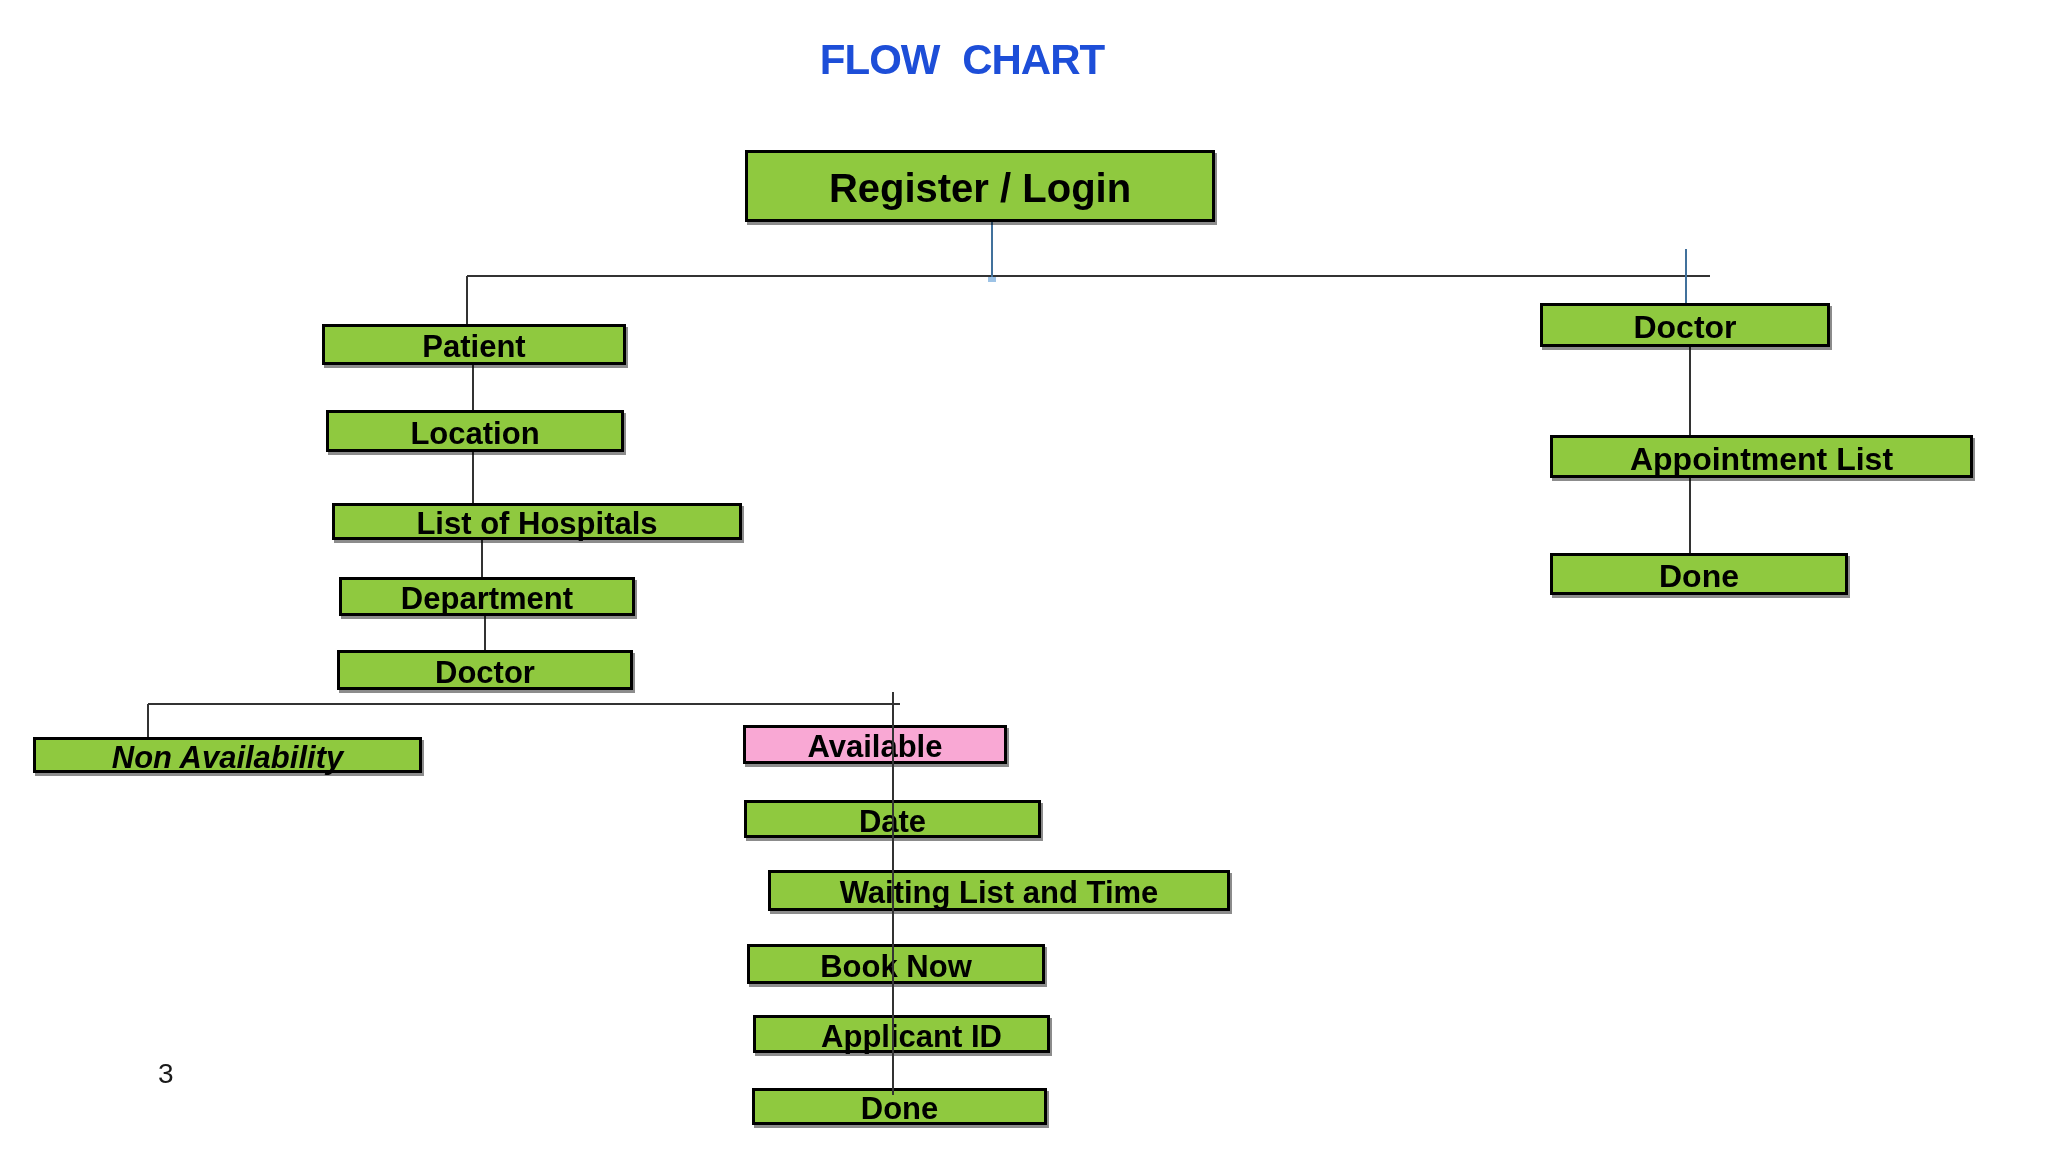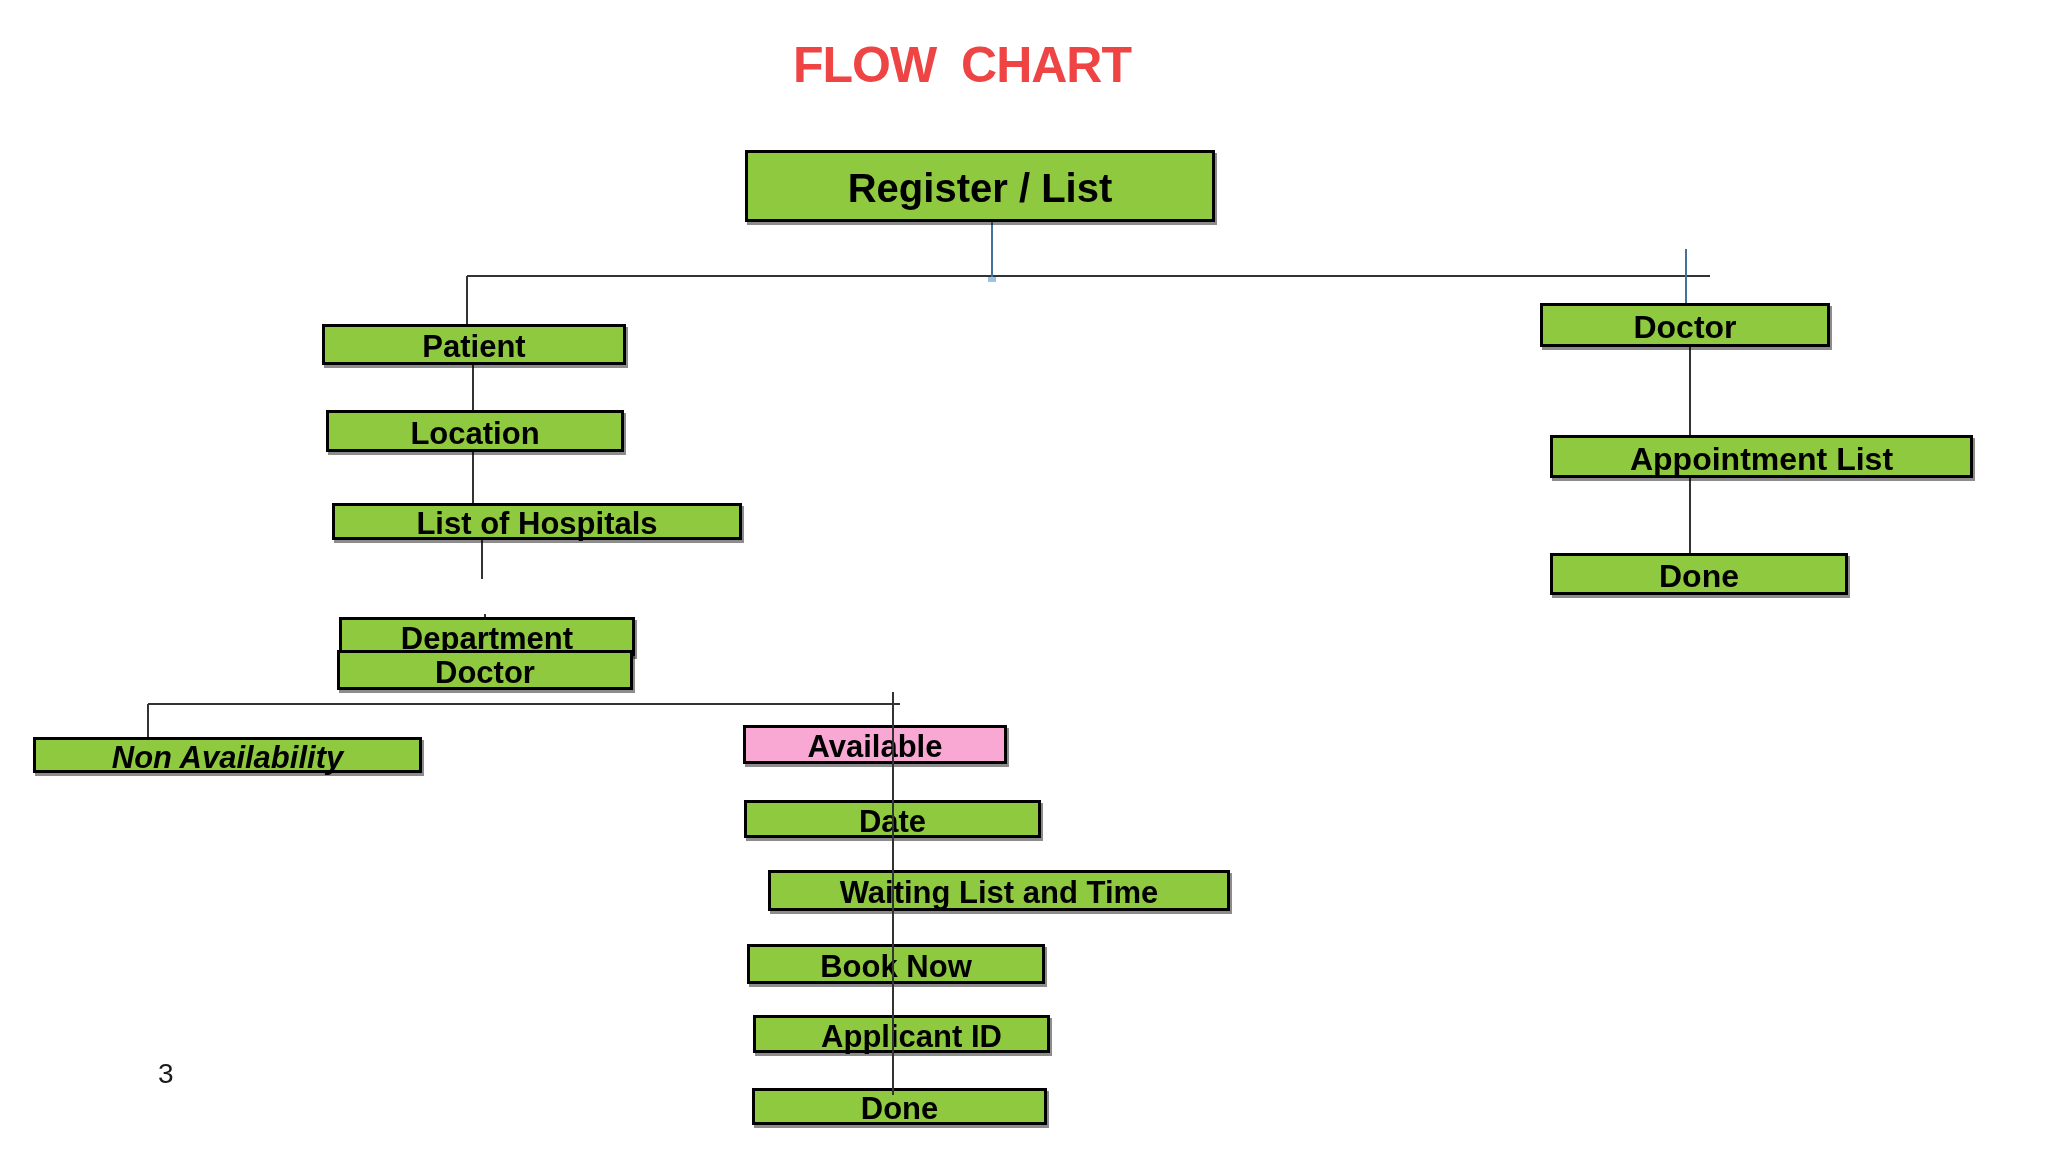--- a/index.html
+++ b/index.html
@@ -7,23 +7,23 @@
     position:relative;
     width:2048px;height:1152px;
     background:#ffffff;
     overflow:hidden;
     font-family:"Liberation Sans", sans-serif;
   }
   #chart-title{
     position:absolute;
     top:36px;left:962px;
     transform:translateX(-50%);
-    font-size:50px;
+    font-size:42px;
     font-weight:bold;
-    color:#ef4444;
+    color:#1d4ed8;
     letter-spacing:-1px;
     word-spacing:12px;
     white-space:nowrap;
   }
   #page-number{
     position:absolute;
     left:158px;top:1058px;
     font-size:28px;
     color:#1a1a1a;
   }
@@ -72,32 +72,32 @@
       <div class="edge" style="left: 147px; top: 704px; width: 2px; height: 35px; background: rgb(51, 51, 51);"></div>
       <div class="edge over" style="left: 892px; top: 692px; width: 2px; height: 403px; background: rgb(51, 51, 51);"></div>
       <div class="edge" style="left: 1689px; top: 345px; width: 2px; height: 92px; background: rgb(51, 51, 51);"></div>
       <div class="edge" style="left: 1689px; top: 476px; width: 2px; height: 79px; background: rgb(51, 51, 51);"></div>
       <div class="edge" style="left: 991px; top: 220px; width: 2px; height: 59px; background: rgb(65, 113, 156);"></div>
       <div class="edge" style="left: 1685px; top: 249px; width: 2px; height: 56px; background: rgb(65, 113, 156);"></div>
       <div class="endpoint-nub" style="left: 988px; top: 277px; width: 8px; height: 5px; background: rgb(157, 195, 230);"></div>
     </div>
   <div id="nodes-layer">
       <div class="node" style="left: 745px; top: 150px; width: 470px; height: 72px; background: rgb(143, 201, 63); border-color: rgb(0, 0, 0);">
-        <span class="label" style="font-size: 40px;">Register / List</span>
+        <span class="label" style="font-size: 40px;">Register / Login</span>
       </div>
       <div class="node" style="left: 322px; top: 324px; width: 304px; height: 41px; background: rgb(143, 201, 63); border-color: rgb(0, 0, 0);">
         <span class="label" style="font-size: 31px;">Patient</span>
       </div>
       <div class="node" style="left: 326px; top: 410px; width: 298px; height: 42px; background: rgb(143, 201, 63); border-color: rgb(0, 0, 0);">
         <span class="label" style="font-size: 31px;">Location</span>
       </div>
       <div class="node" style="left: 332px; top: 503px; width: 410px; height: 37px; background: rgb(143, 201, 63); border-color: rgb(0, 0, 0);">
         <span class="label" style="font-size: 31px;">List of Hospitals</span>
       </div>
-      <div class="node" style="left: 339px; top: 577px; width: 296px; height: 39px; background: rgb(143, 201, 63); border-color: rgb(0, 0, 0); margin-top: 40px;">
+      <div class="node" style="left: 339px; top: 577px; width: 296px; height: 39px; background: rgb(143, 201, 63); border-color: rgb(0, 0, 0);">
         <span class="label" style="font-size: 31px;">Department</span>
       </div>
       <div class="node" style="left: 337px; top: 650px; width: 296px; height: 40px; background: rgb(143, 201, 63); border-color: rgb(0, 0, 0);">
         <span class="label" style="font-size: 31px;">Doctor</span>
       </div>
       <div class="node" style="left: 33px; top: 737px; width: 389px; height: 36px; background: rgb(143, 201, 63); border-color: rgb(0, 0, 0);">
         <span class="label" style="font-size: 31px; font-style: italic;">Non Availability</span>
       </div>
       <div class="node" style="left: 743px; top: 725px; width: 264px; height: 39px; background: #f9a8d4; border-color: rgb(0, 0, 0);">
         <span class="label" style="font-size: 31px;">Available</span>

